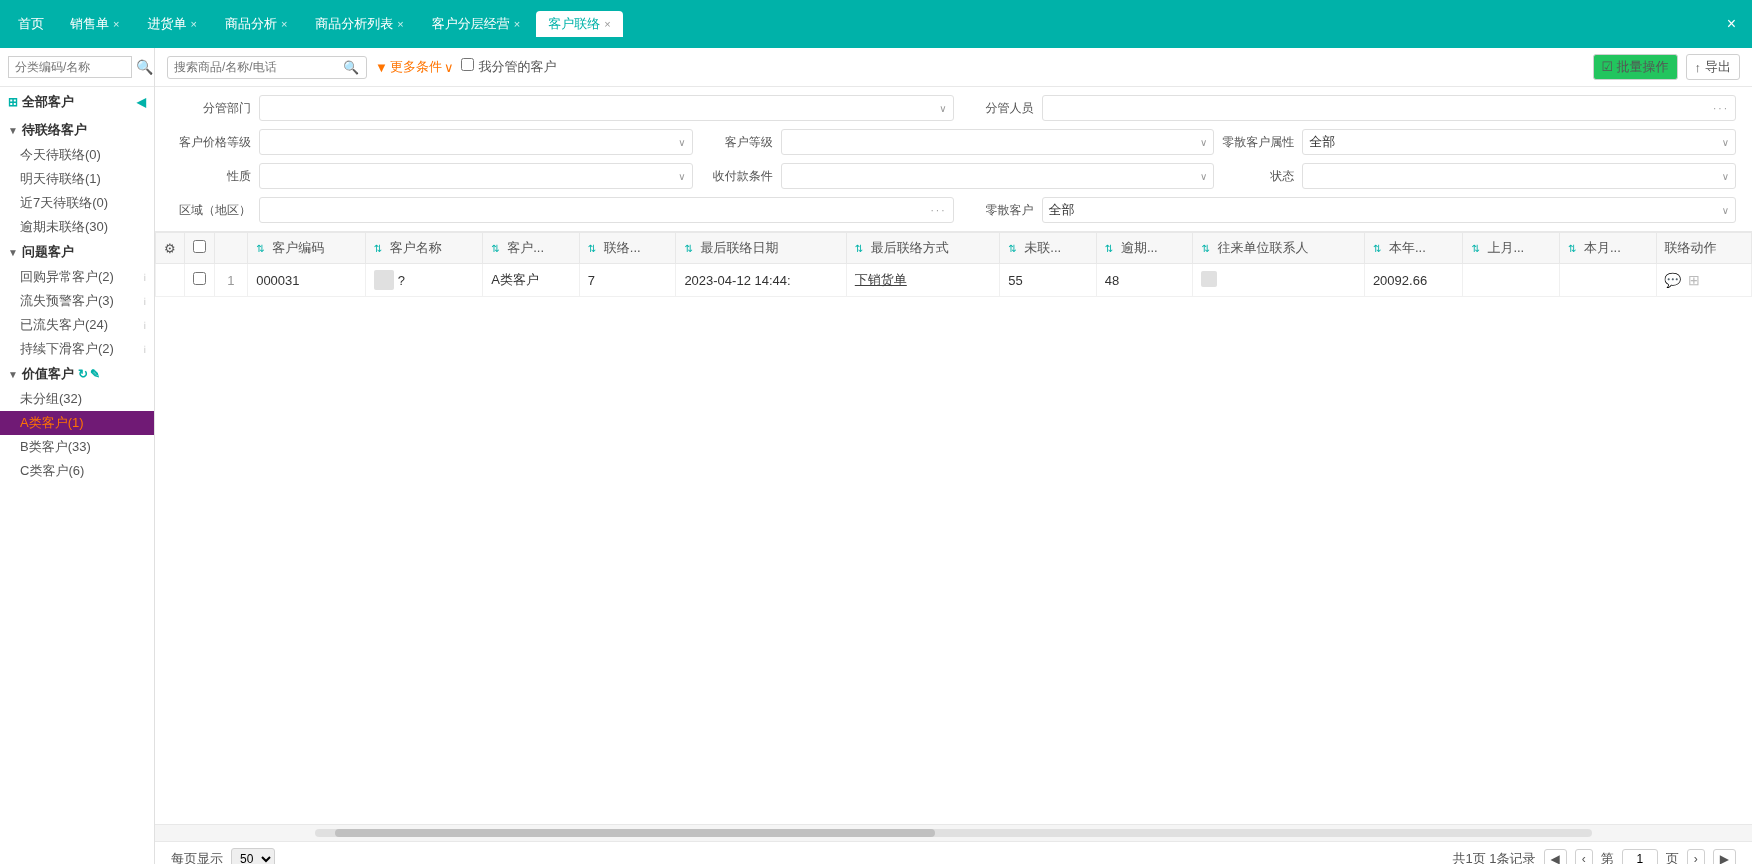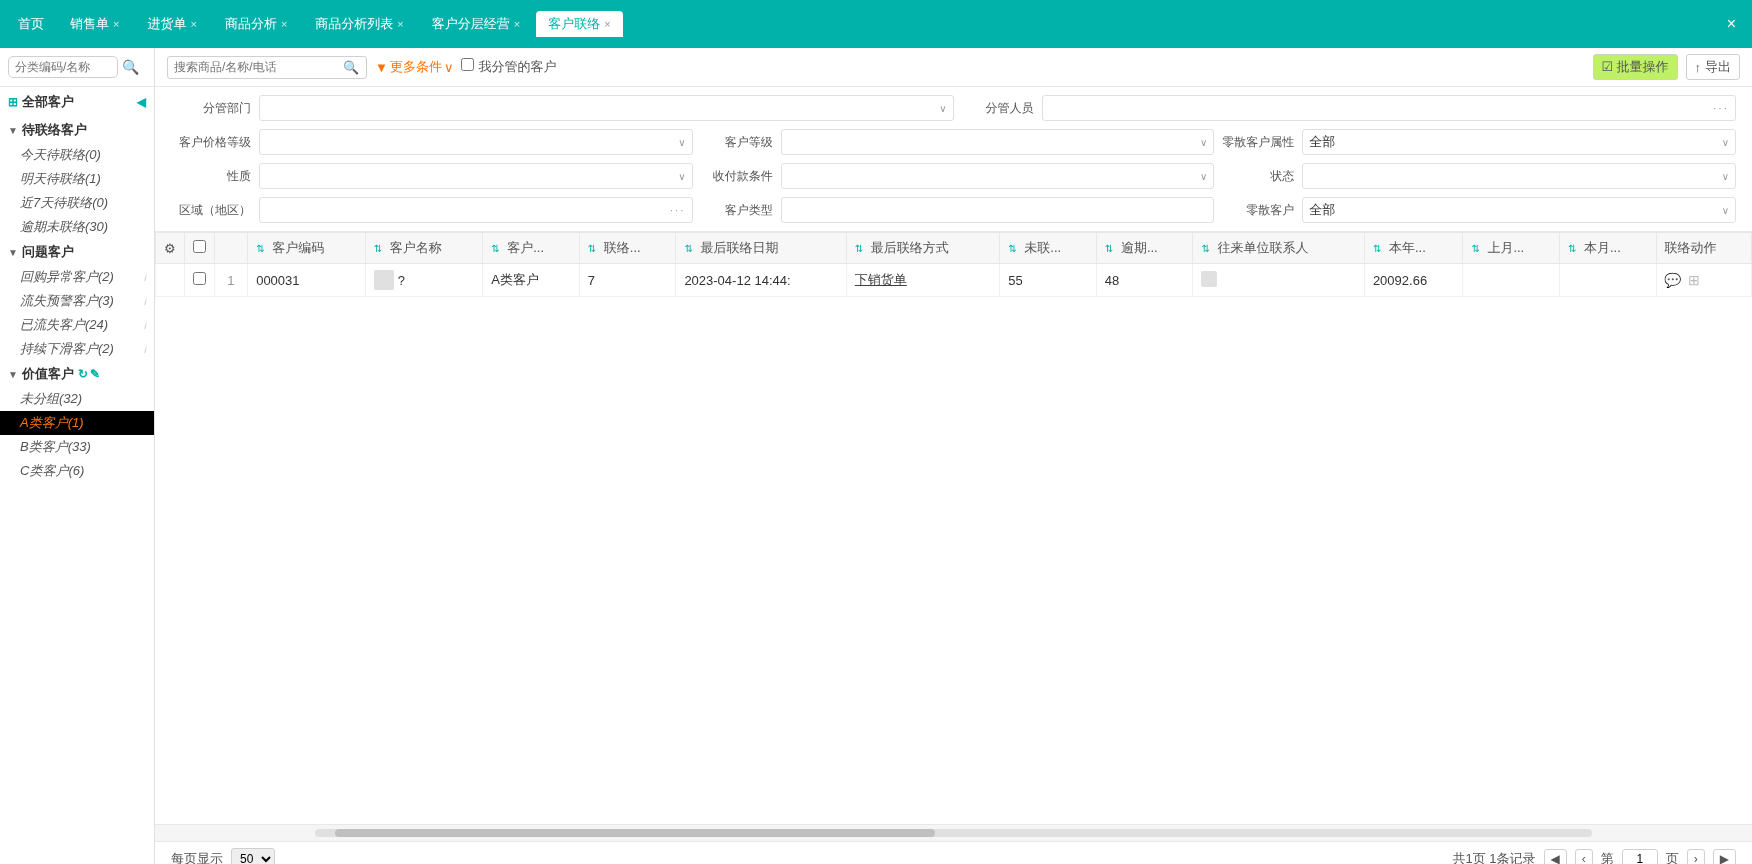--- a/index.html
+++ b/index.html
@@ -60,24 +60,24 @@
       overflow: hidden;
     }
     .sidebar-search {
       padding: 8px;
       display: flex;
       align-items: center;
       border-bottom: 1px solid #e8e8e8;
     }
     .sidebar-search input {
       border: 1px solid #d0d0d0;
-      border-radius: 5px;
+      border-radius: 0;
       padding: 3px 6px;
       font-size: 12px;
-      width: 110px;
+      width: 124px;
       outline: none;
       color: #999;
     }
     .sidebar-search .search-icon {
       color: #00b2a9;
       margin-left: 4px;
       cursor: pointer;
       font-size: 14px;
     }
     .sidebar-content { flex: 1; overflow-y: auto; }
@@ -101,23 +101,22 @@
       cursor: pointer;
     }
     .sidebar-group-label .arrow { margin-right: 4px; color: #666; font-size: 10px; }
     .sidebar-item {
       padding: 3px 8px 3px 20px;
       color: #555;
       font-size: 12px;
       cursor: pointer;
       display: flex;
       align-items: center;
-      font-style: italic;
-    }
-    .sidebar-item.active { background: #000000; color: #ff7400; }
+    }
+    .sidebar-item.active { background: #701a75; color: #ff7400; }
     .sidebar-item .info-icon { margin-left: auto; color: #ccc; font-size: 10px; }
 
     
     .content-area {
       flex: 1;
       display: flex;
       flex-direction: column;
       background: #f5f5f5;
       overflow: hidden;
     }
@@ -156,21 +155,21 @@
       align-items: flex-start;
       gap: 4px;
       font-size: 12px;
       color: #555;
       cursor: pointer;
     }
     .my-customer input[type=checkbox] { cursor: pointer; }
     .search-spacer { flex: 1; }
     .btn-bulk { 
       color: #555; font-size: 12px; cursor: pointer; border: 1px solid #d0d0d0;
-      padding: 3px 8px; border-radius: 3px; background: #bef264;
+      padding: 3px 8px; border-radius: 3px; background: #22c55e;
     }
     .btn-export { 
       color: #555; font-size: 12px; cursor: pointer; border: 1px solid #d0d0d0;
       padding: 3px 8px; border-radius: 3px; background: #fff; display: flex; align-items: center; gap: 4px;
     }
 
     
     .filter-panel {
       background: #fff;
       border-bottom: 1px solid #e8e8e8;
@@ -569,24 +568,20 @@
             </div>
           </div>
 
           <div class="filter-row">
             <div class="filter-cell">
               <span class="filter-label">区域（地区）</span>
               <div class="filter-select">
                 <span></span>
                 <span class="dots">···</span>
               </div>
-            </div>
-            <div class="filter-cell">
-              <span class="filter-label">客户类型</span>
-              <input class="filter-input" type="text" style="">
             </div>
             <div class="filter-cell">
               <span class="filter-label">零散客户</span>
               <div class="filter-select">
                 <span>全部</span>
                 <span class="arrow">∨</span>
               </div>
             </div>
           </div>
         </div>

